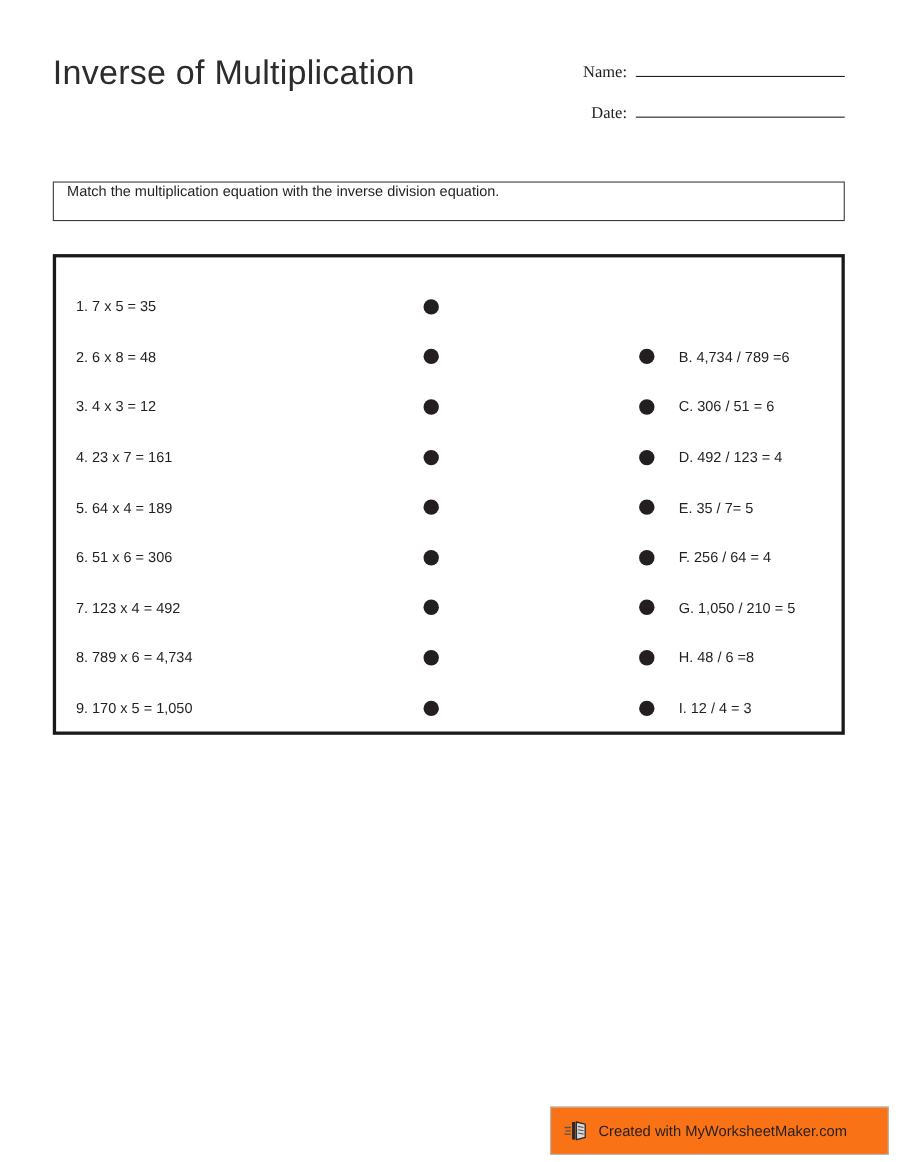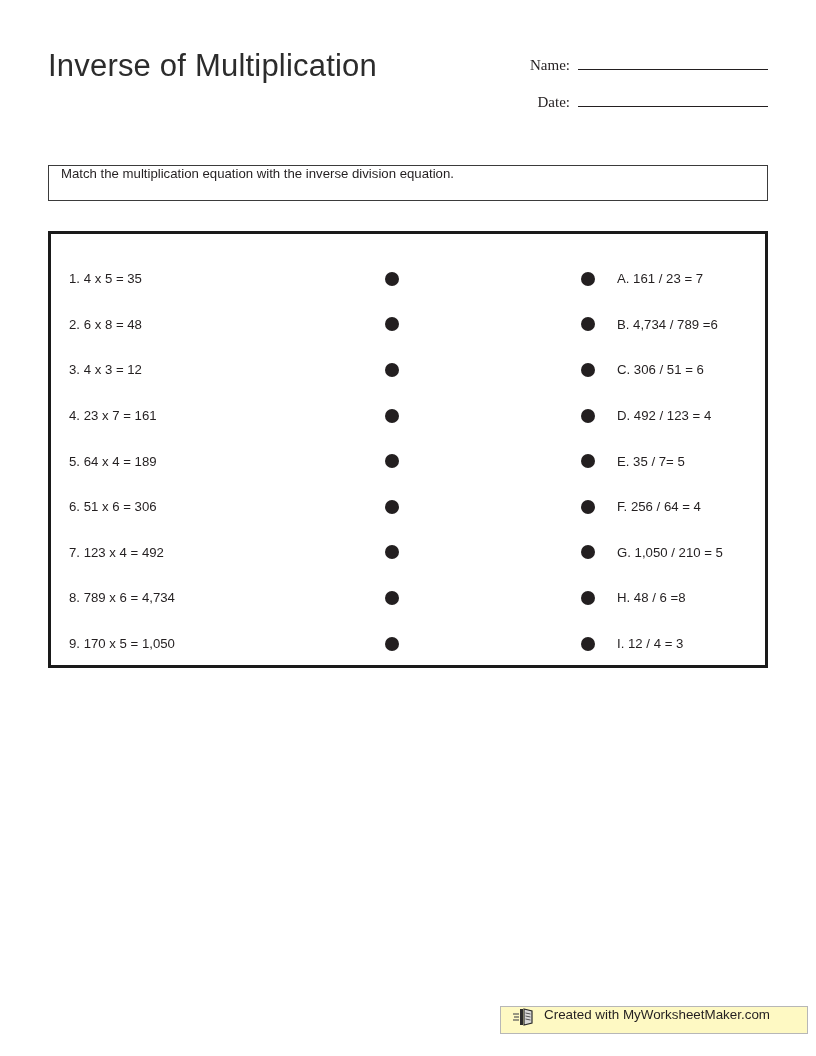--- a/index.html
+++ b/index.html
@@ -128,25 +128,26 @@
     background: #231f20;
     flex: 0 0 auto;
   }
 
   
   #footer-badge {
     position: absolute;
     left: 500px;
     top: 1006px;
     width: 308px;
-    height: 28px;
+    height: 44px;
     border: 1px solid #b7b7b7;
     box-sizing: border-box;
     display: flex;
-    background: #fef9c3;
+    align-items: center;
+    background: #f97316;
   }
   #footer-icon {
     margin-left: 12px;
     margin-right: 9px;
     flex: 0 0 auto;
     display: block;
   }
   #footer-text {
     font-size: 13.4px;
     color: #231f20;
@@ -174,26 +175,22 @@
 
 <div id="instruction-box">
   <span id="instruction-text">Match the multiplication equation with the inverse division equation.</span>
 </div>
 
 <div id="matching-box">
   <div id="matching-grid">
 
     <div class="match-row">
       <div class="left-cell">
-        <span class="left-text">1. 4 x 5 = 35</span>
-        <span class="dot"></span>
-      </div>
-      <div class="right-cell">
-        <span class="dot"></span>
-        <span class="right-text">A. 161 / 23 = 7</span>
+        <span class="left-text">1. 7 x 5 = 35</span>
+        <span class="dot"></span>
       </div>
     </div>
 
     <div class="match-row">
       <div class="left-cell">
         <span class="left-text">2. 6 x 8 = 48</span>
         <span class="dot"></span>
       </div>
       <div class="right-cell">
         <span class="dot"></span>

